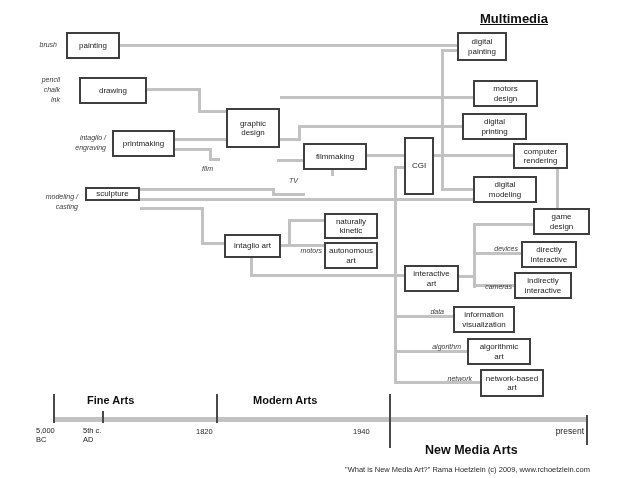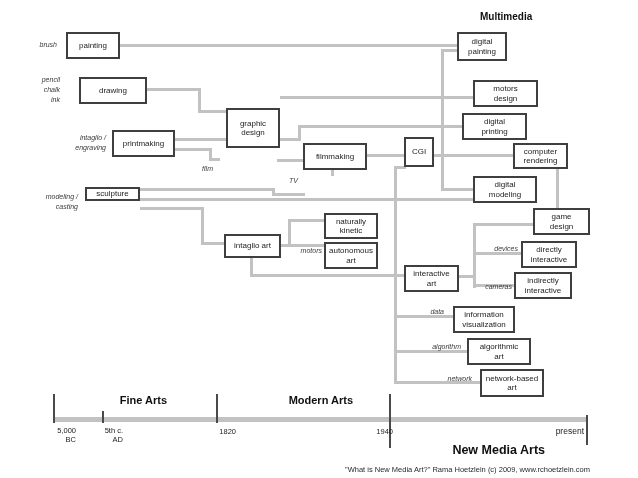--- a/index.html
+++ b/index.html
@@ -6,27 +6,27 @@
   .stage { position:relative; width:638px; height:478px; background:#fff;
            font-family:"Liberation Sans", sans-serif; overflow:hidden; }
   .node { position:absolute; box-sizing:border-box; background:#fff;
           border:2px solid #3f3f3f; color:#1c1c1c; font-size:8px; line-height:1.18;
           display:flex; align-items:center; justify-content:center; text-align:center;
           white-space:pre-line; z-index:3; }
   .ln { position:absolute; background:#c2c2c2; z-index:1; }
   .slabel { position:absolute; font-style:italic; font-size:7px; color:#3a3a3a;
             line-height:1.4; white-space:pre-line; z-index:2; }
   .r { text-align:right; }
-  .c { text-align:right; }
+  .c { text-align:left; }
   .era { position:absolute; font-weight:bold; font-size:11px; color:#101010; z-index:2; }
   .ticklabel { position:absolute; font-size:7.5px; color:#1c1c1c; line-height:1.2;
                white-space:pre-line; z-index:2; }
   .tick { position:absolute; width:2px; background:#4a4a4a; z-index:2; }
   .bar { position:absolute; height:5px; background:#c2c2c2; z-index:1; }
-  .mm-title { position:absolute; font-weight:bold; font-size:10px; color:#101010; z-index:2; }
+  .mm-title { position:absolute; font-weight:bold; font-size:13px; color:#101010; z-index:2;text-decoration:underline; }
   .nma { font-size:12.5px; }
   .cite { position:absolute; font-size:7.5px; color:#2a2a2a; z-index:2; }
 </style>
 </head>
 <body>
 
 <div class="stage">
 
   <div class="ln" style="left:120px;top:44px;width:337px;height:3px"></div>
   <div class="ln" style="left:441px;top:49px;width:18px;height:3px"></div>
@@ -78,21 +78,21 @@
   <div class="node" style="left:112px;top:130px;width:63px;height:27px">printmaking</div>
   <div class="node" style="left:85px;top:187px;width:55px;height:14px">sculpture</div>
   <div class="node" style="left:226px;top:108px;width:54px;height:40px">graphic
 design</div>
   <div class="node" style="left:303px;top:143px;width:64px;height:27px">filmmaking</div>
   <div class="node" style="left:224px;top:234px;width:57px;height:24px">intaglio art</div>
   <div class="node" style="left:324px;top:213px;width:54px;height:26px">naturally
 kinetic</div>
   <div class="node" style="left:324px;top:242px;width:54px;height:27px">autonomous
 art</div>
-  <div class="node" style="left:404px;top:137px;width:30px;height:30px">CGI</div>
+  <div class="node" style="left:404px;top:137px;width:30px;height:58px">CGI</div>
   <div class="node" style="left:404px;top:265px;width:55px;height:27px">interactive
 art</div>
   <div class="node" style="left:457px;top:32px;width:50px;height:29px">digital
 painting</div>
   <div class="node" style="left:473px;top:80px;width:65px;height:27px">motors
 design</div>
   <div class="node" style="left:462px;top:113px;width:65px;height:27px">digital
 printing</div>
   <div class="node" style="left:513px;top:143px;width:55px;height:26px">computer
 rendering</div>

